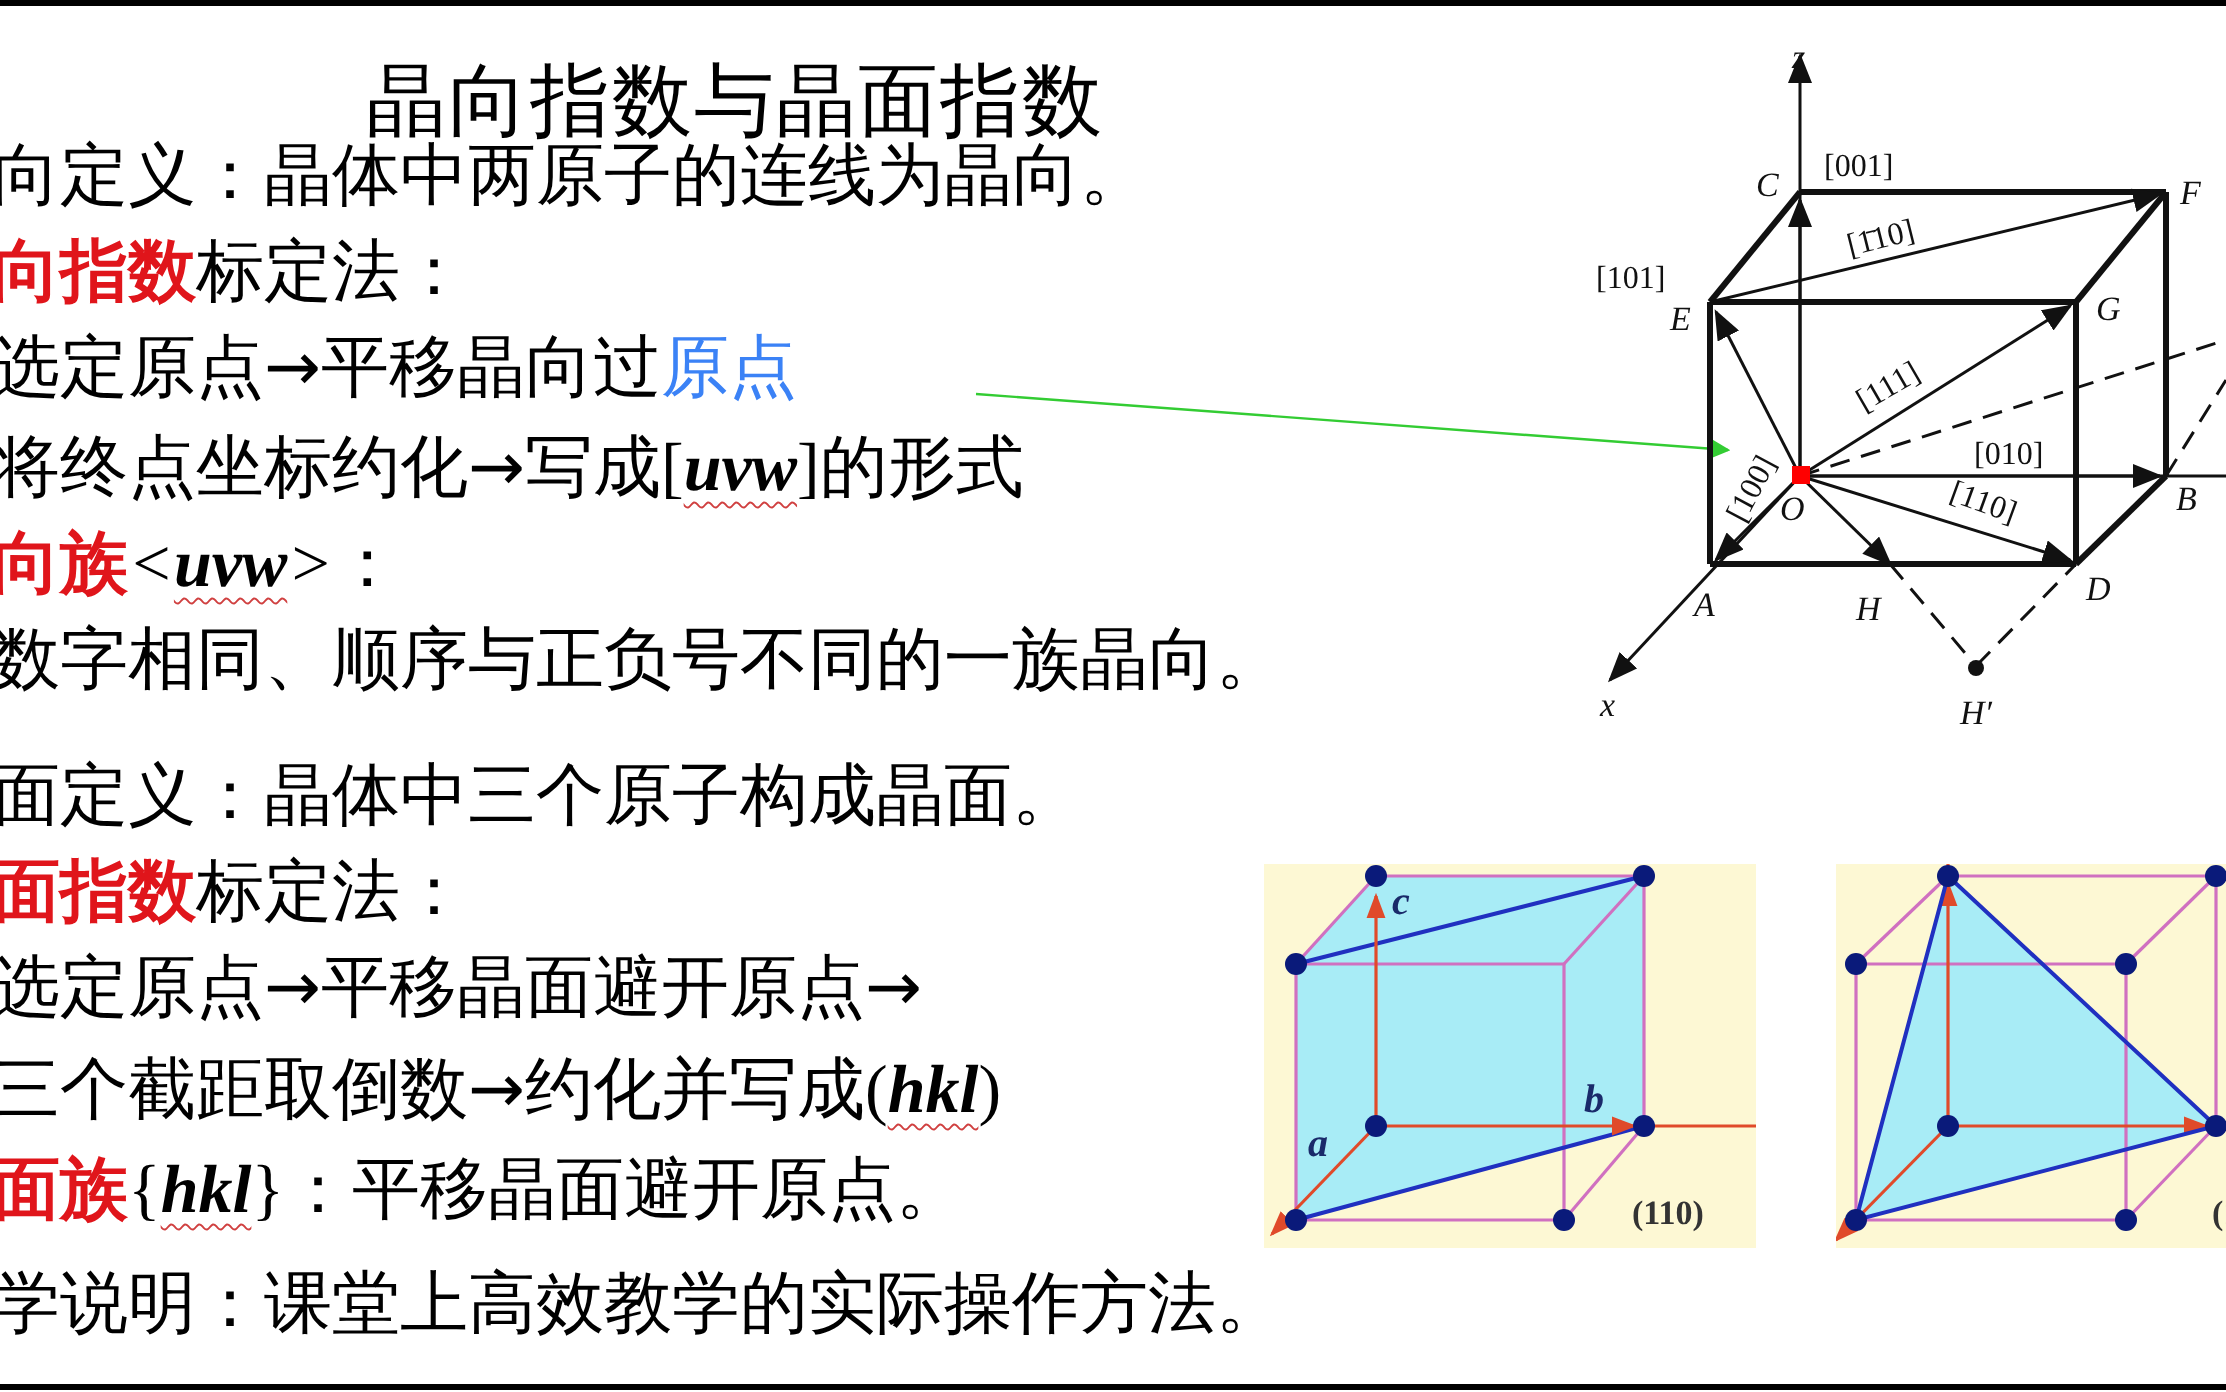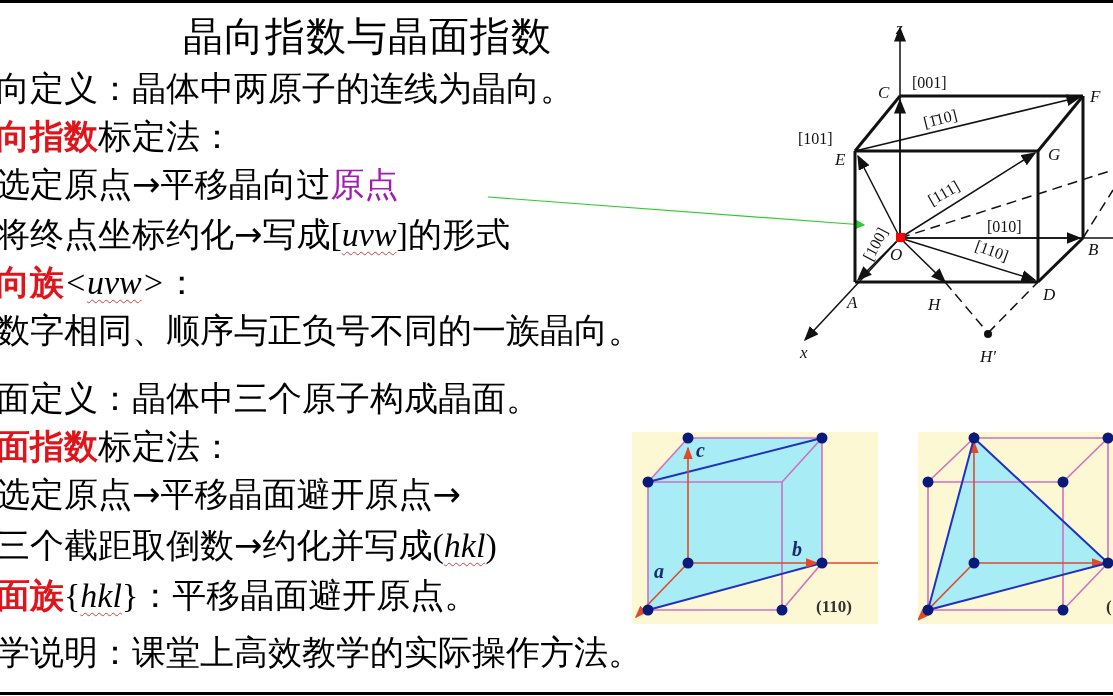--- a/index.html
+++ b/index.html
@@ -5,31 +5,31 @@
   html, body { margin: 0; padding: 0; }
   body {
     width: 1113px; height: 696px; position: relative; overflow: hidden;
     background: #ffffff;
     font-family: "DejaVu Sans", "Liberation Sans", sans-serif;
     color: #000;
   }
   .top-rule { position: absolute; left: 0; top: 0; width: 1113px; height: 3px; background: #000; }
   .bottom-rule { position: absolute; left: 0; top: 692px; width: 1113px; height: 3px; background: #000; }
   .title {
-    position: absolute; left: 183px; top: 12px;
+    position: absolute; left: 183px; top: 27px;
     font-size: 40px; line-height: 48px; letter-spacing: 1px; white-space: nowrap;
   }
   .line {
     position: absolute; left: -4px; font-size: 34px; line-height: 40px; white-space: nowrap;
   }
   .red { color: #e0151b; font-weight: bold; }
-  .red-plain { color: #a21caf; }
+  .red-plain { color: #3b82f6; }
   .math {
     font-family: "Liberation Serif", "DejaVu Serif", serif; font-style: italic;
-    text-decoration: underline wavy #d04040; text-decoration-thickness: 1px; text-underline-offset: 5px;
+    text-decoration: underline wavy #d04040; text-decoration-thickness: 1px; text-underline-offset: 5px; font-weight: bold;
   }
   .mathbr { font-family: "Liberation Serif", "DejaVu Serif", serif; }
   .fig { position: absolute; }
   svg text { font-family: "Liberation Serif", "DejaVu Serif", serif; }
 </style>
 </head>
 <body>
 
 <div class="top-rule"></div>
 

